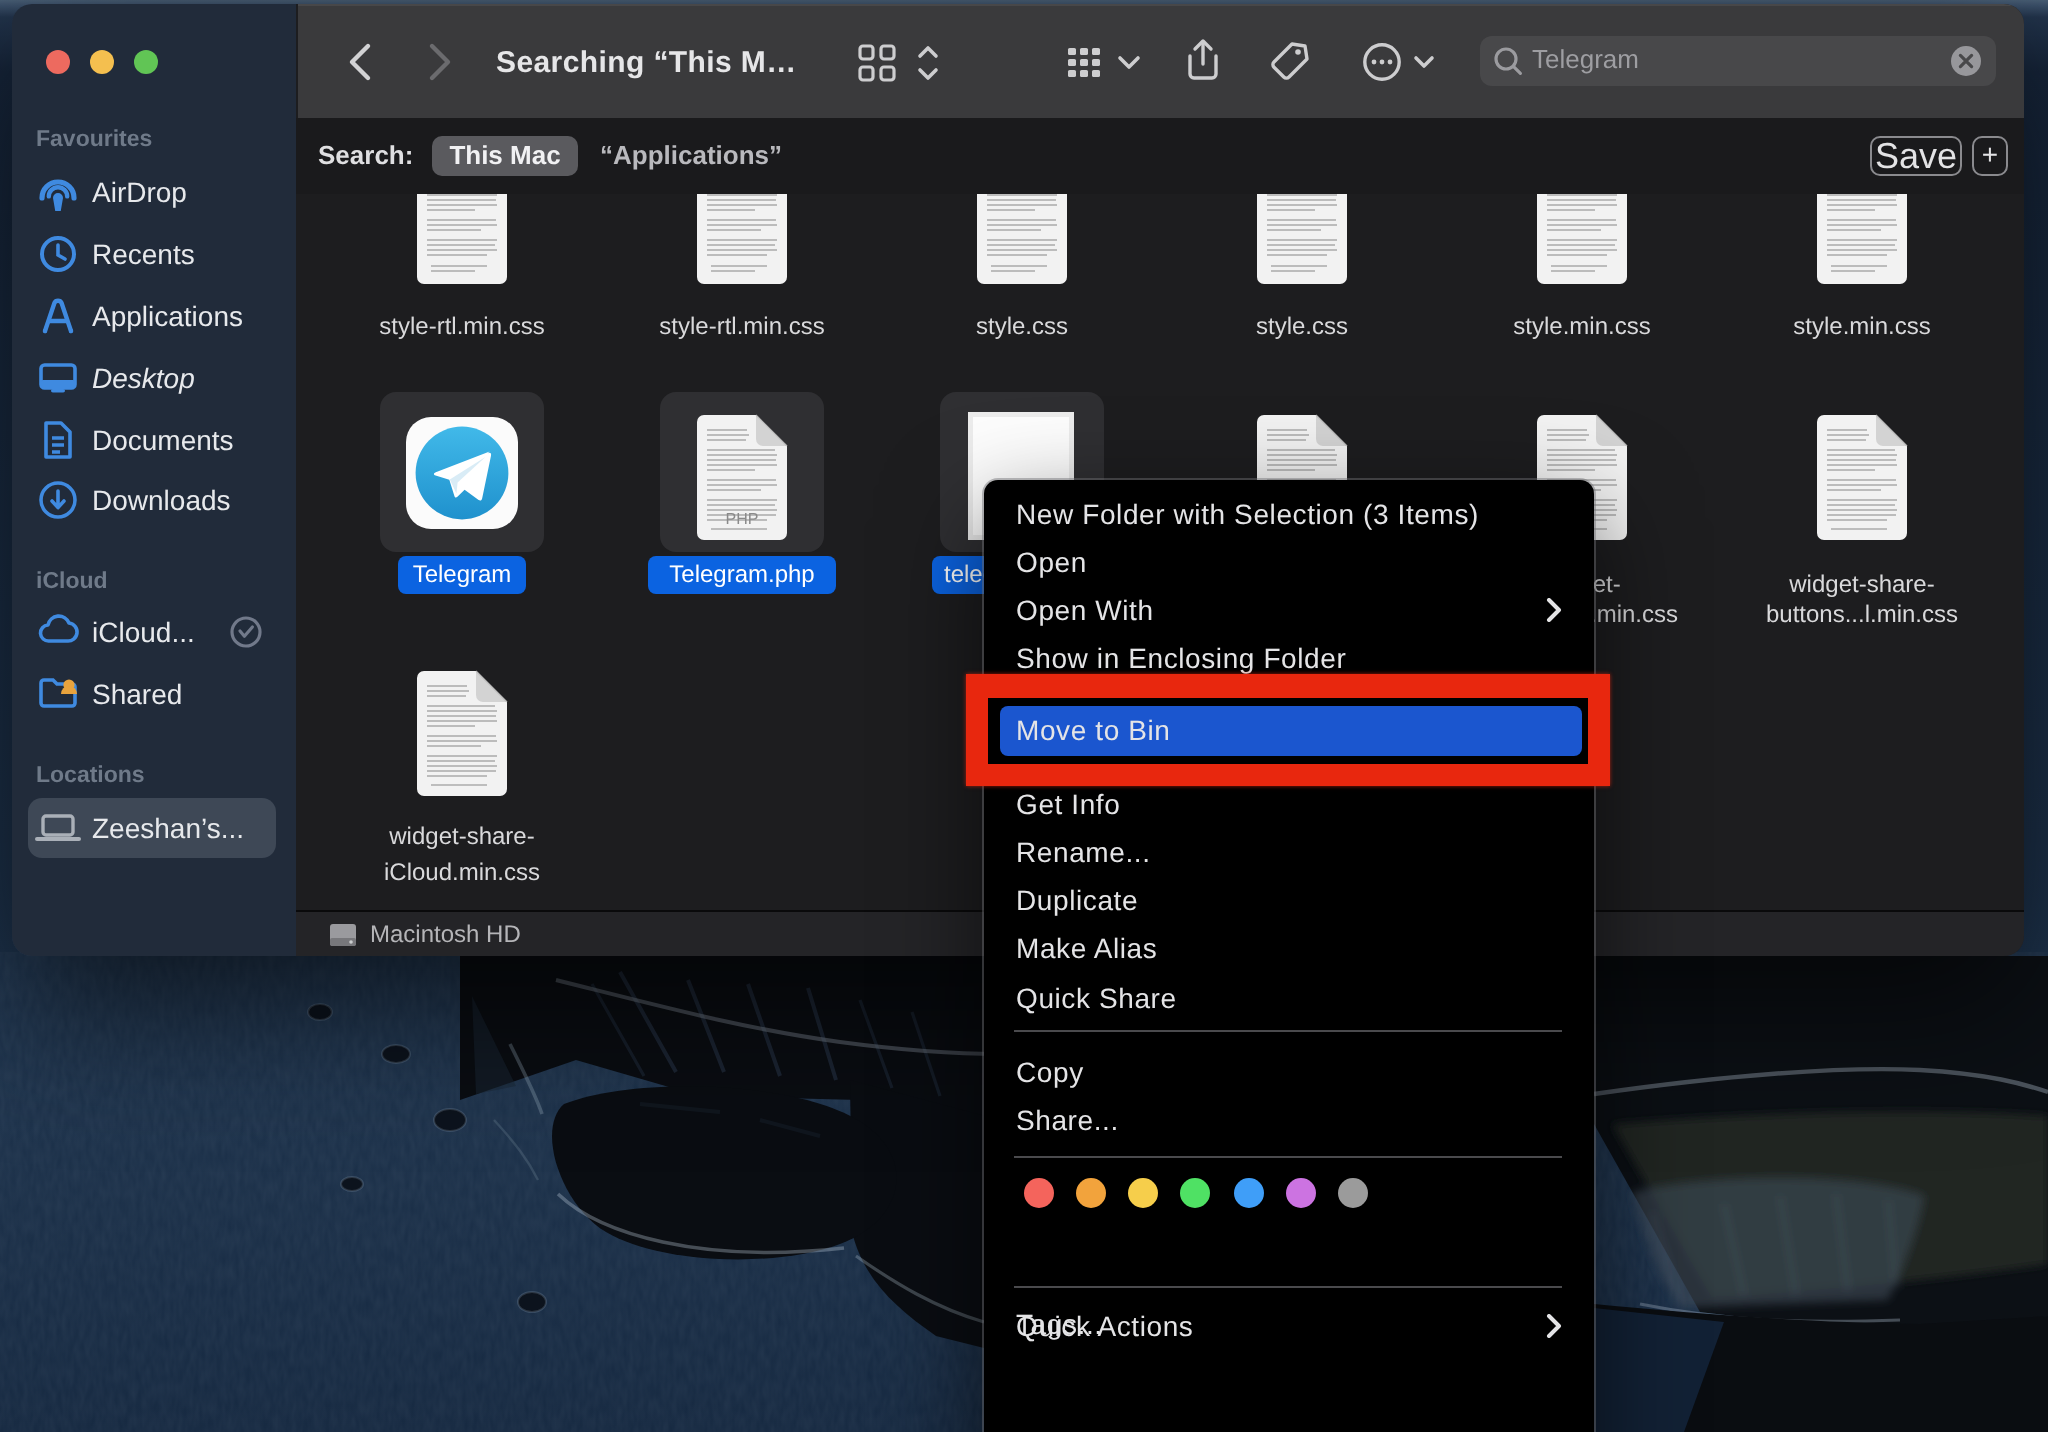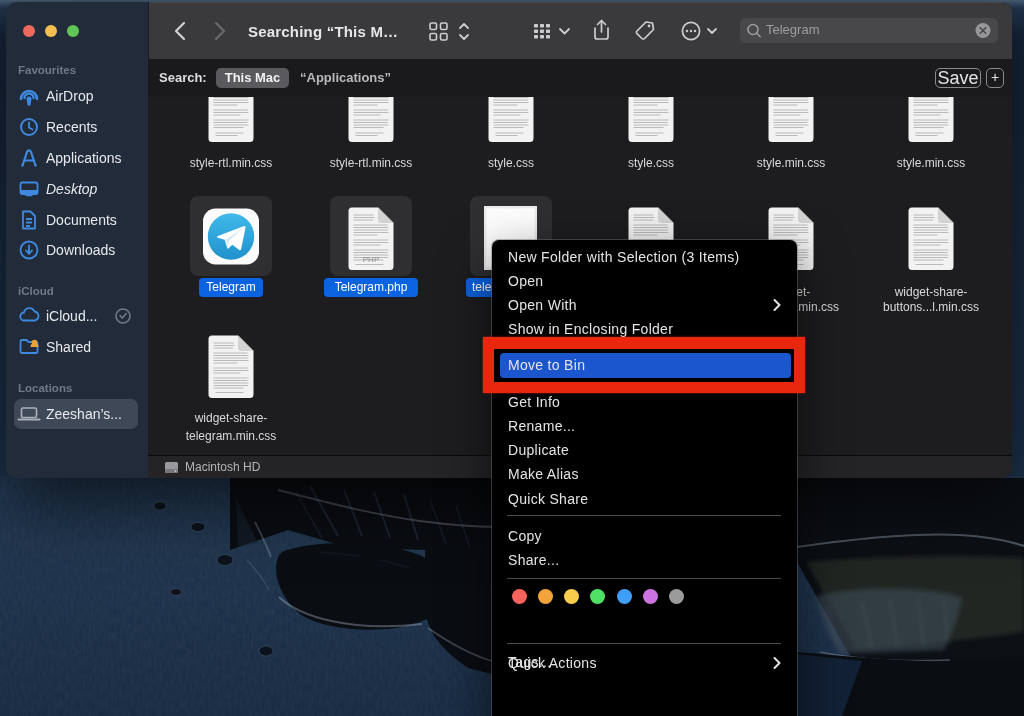--- a/index.html
+++ b/index.html
@@ -308,21 +308,21 @@
       <div class="mlbl" style="left:573px;top:59px;width:140px;">style.min.css</div>
       <div class="mlbl" style="left:713px;top:59px;width:140px;">style.min.css</div>
       <div class="pill" style="left:51px;top:181px;width:64px;">Telegram</div>
       <div class="pill" style="left:176px;top:181px;width:94px;">Telegram.php</div>
       <div class="pill" style="left:318px;top:181px;width:86px;text-align:left;padding-left:6px;">telegram.php</div>
       <div class="mlbl" style="left:573px;top:188px;width:140px;">widget-</div>
       <div class="mlbl" style="left:573px;top:203px;width:140px;">buttons...l.min.css</div>
       <div class="mlbl" style="left:713px;top:188px;width:140px;">widget-share-</div>
       <div class="mlbl" style="left:713px;top:203px;width:140px;">buttons...l.min.css</div>
       <div class="mlbl" style="left:13px;top:314px;width:140px;">widget-share-</div>
-      <div class="mlbl" style="left:13px;top:332px;width:140px;">telegram.min.css</div>
+      <div class="mlbl" style="left:13px;top:332px;width:140px;">iCloud.min.css</div>
     </div>
     <div id="status">
       <svg width="16" height="14" style="position:absolute;left:16px;top:5px">
         <rect x="1" y="1" width="13" height="11" rx="1.5" fill="#9a9a9e"></rect>
         <rect x="1" y="8" width="13" height="4" rx="1" fill="#77777b"></rect>
         <circle cx="11.5" cy="10" r="0.9" fill="#caccce"></circle>
       </svg>
       <div style="position:absolute;left:37px;top:4px;font-size:12px;color:#b5b5b8;">Macintosh HD</div>
     </div>
   </div>

